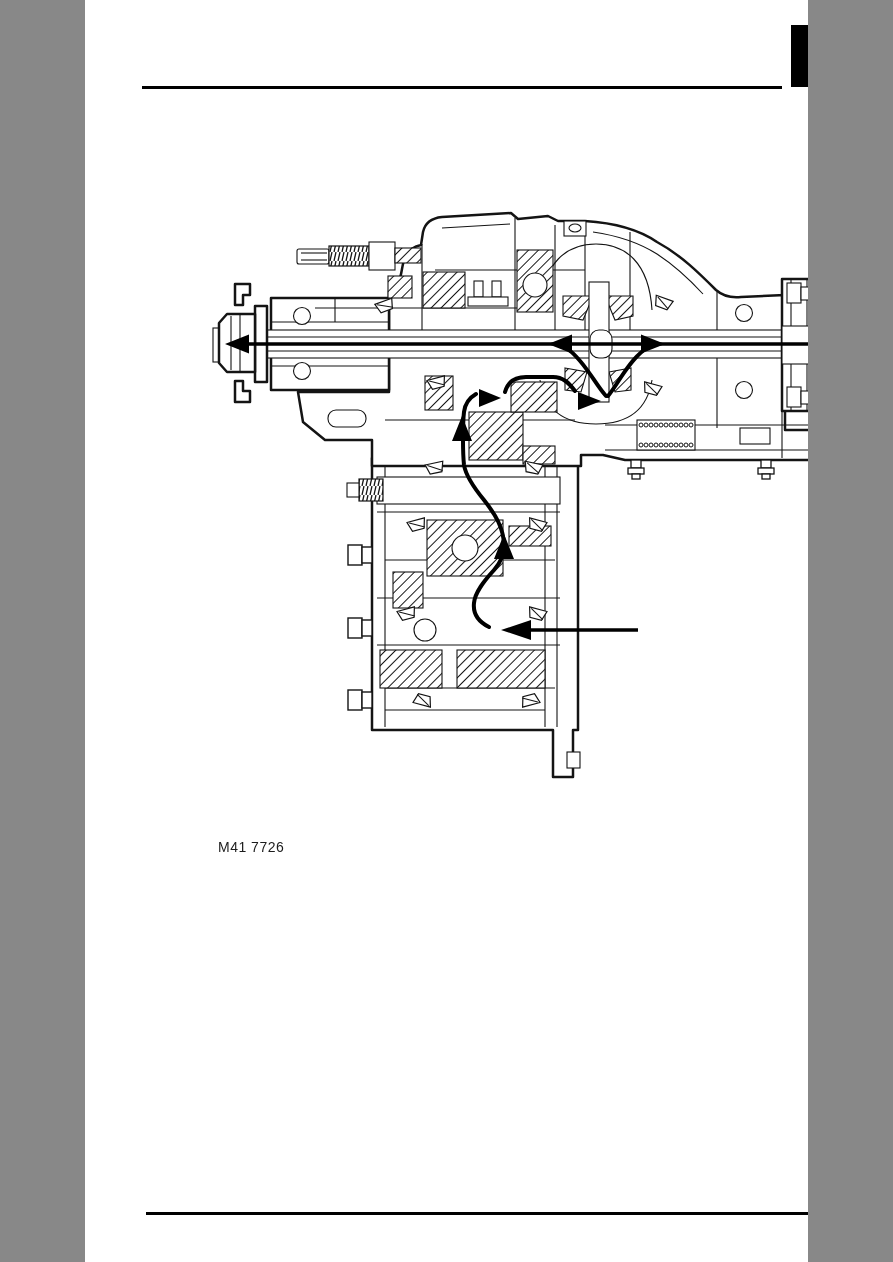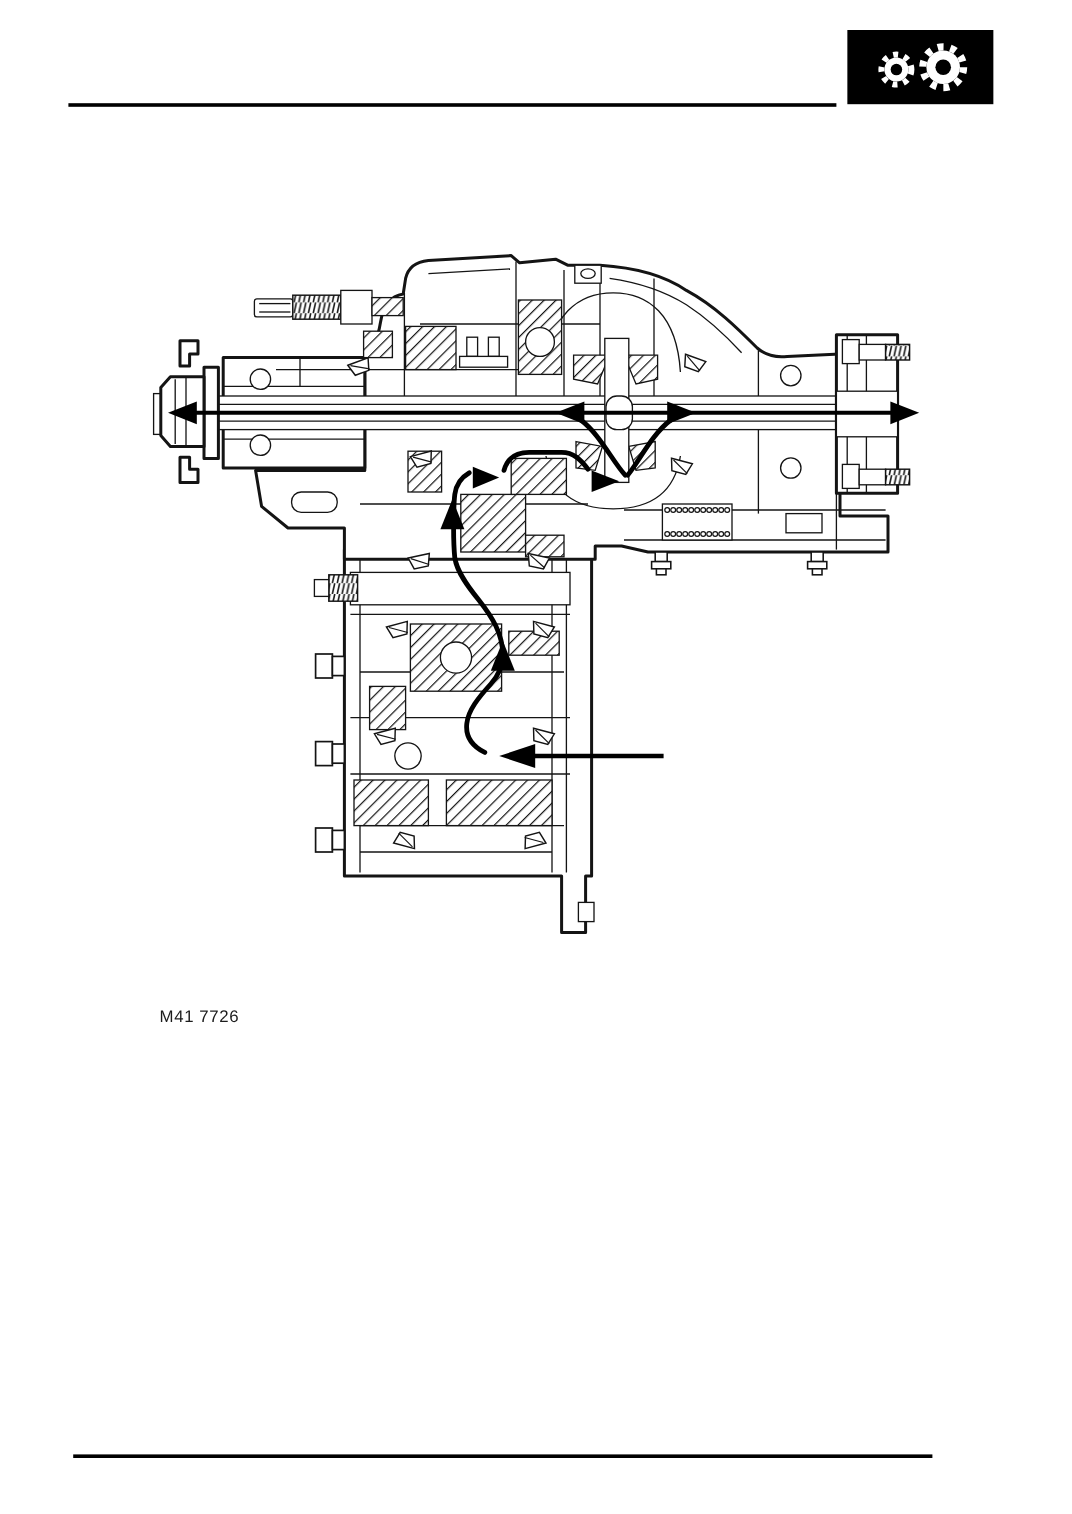--- a/index.html
+++ b/index.html
@@ -1,18 +1,18 @@
 <!DOCTYPE html>
 <html><head>
 <meta charset="utf-8">
 <style>
   html,body{margin:0;padding:0;background:#888;}
   .page{
     position:relative;
-    width:893px;height:1262px;
+    width:723px;height:1262px;
     background:#fff;
     margin:0 auto;
     overflow:hidden;
     font-family:"Liberation Sans", sans-serif;
   }
   .rule{position:absolute;background:#000;}
   #header-rule{left:57px;top:86px;width:640px;height:3px;}
   #footer-rule{left:61px;top:1212px;width:716px;height:3px;}
   #logo-box{position:absolute;left:706px;top:25px;width:122px;height:62px;}
   #caption{

